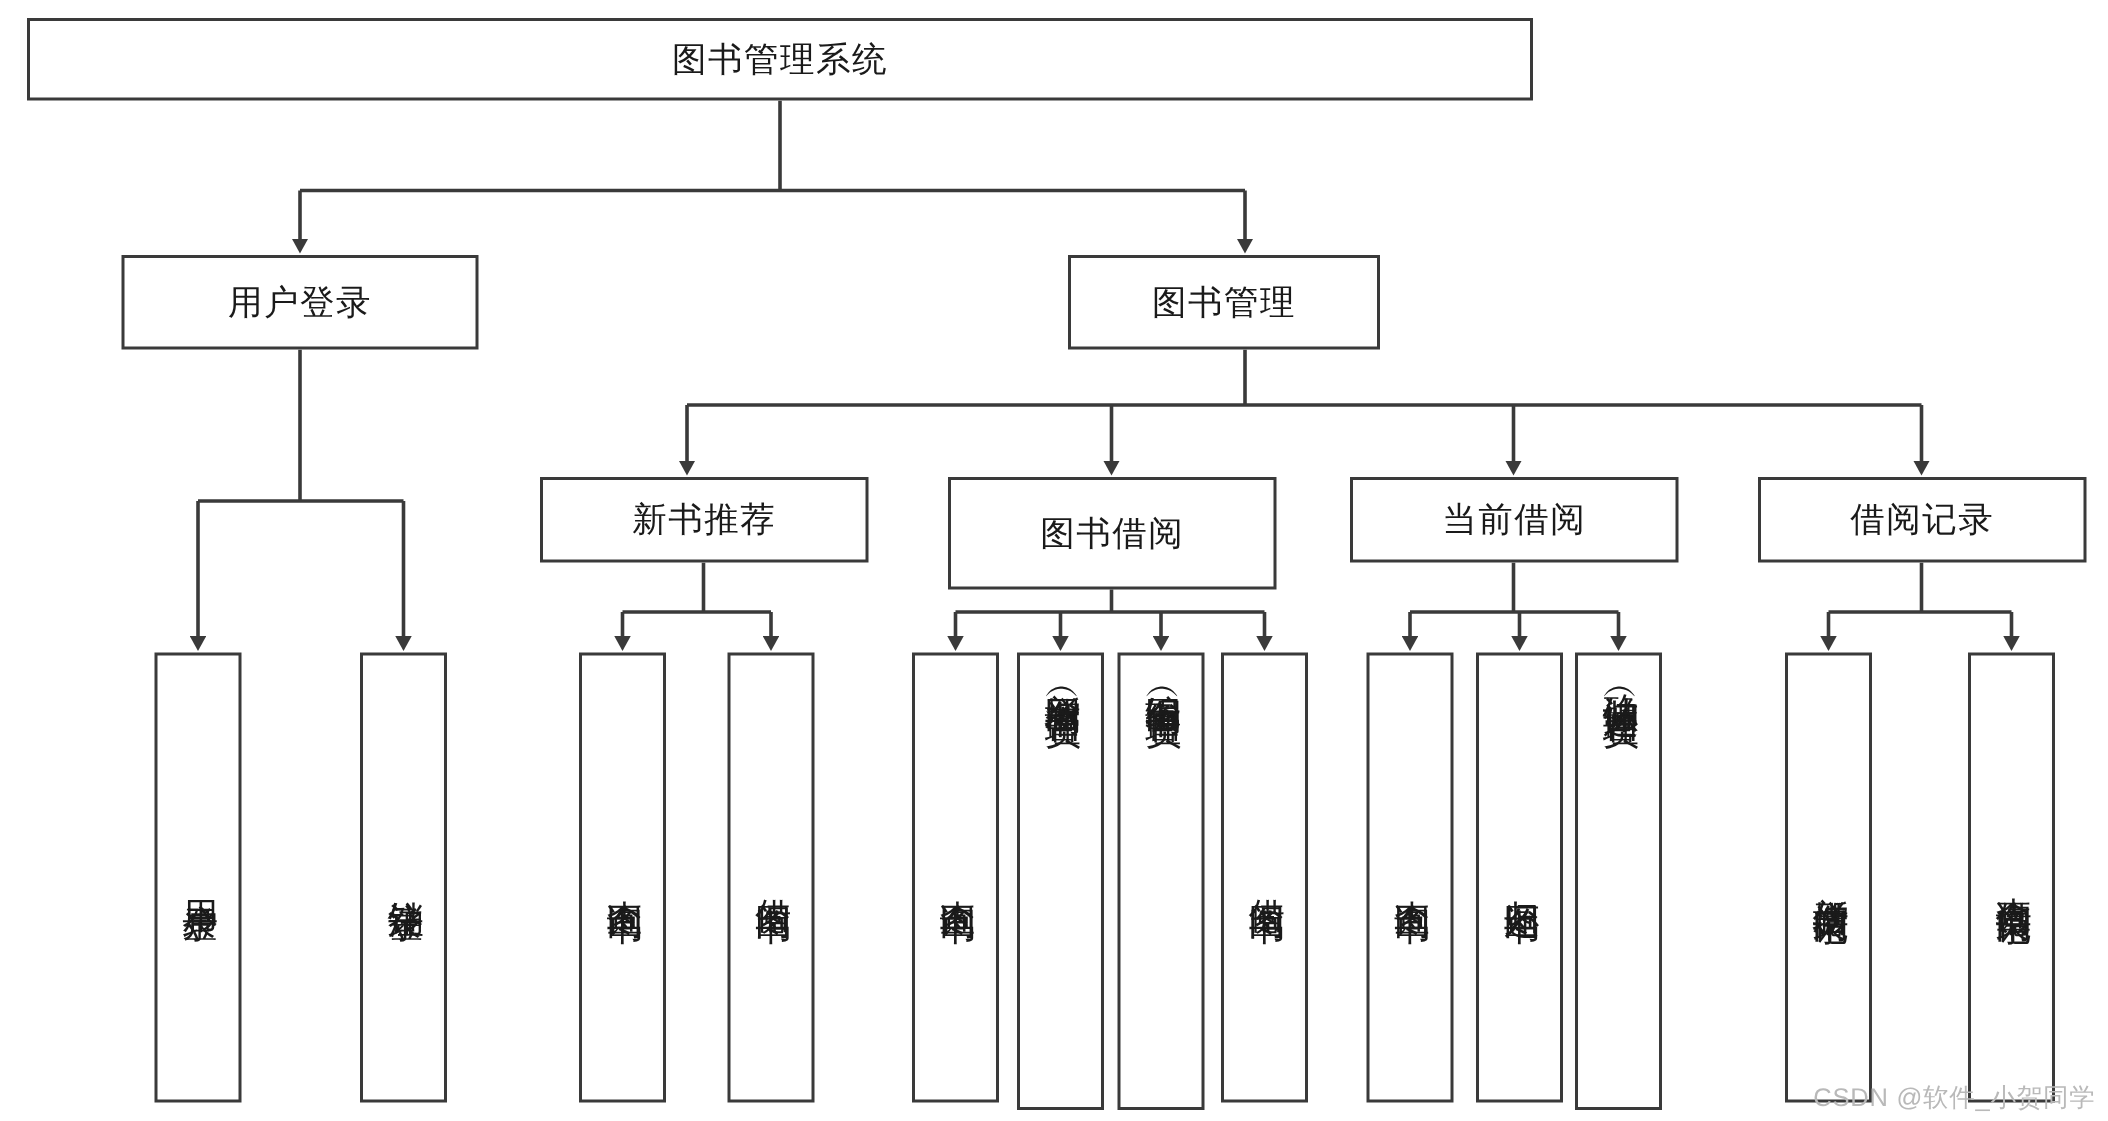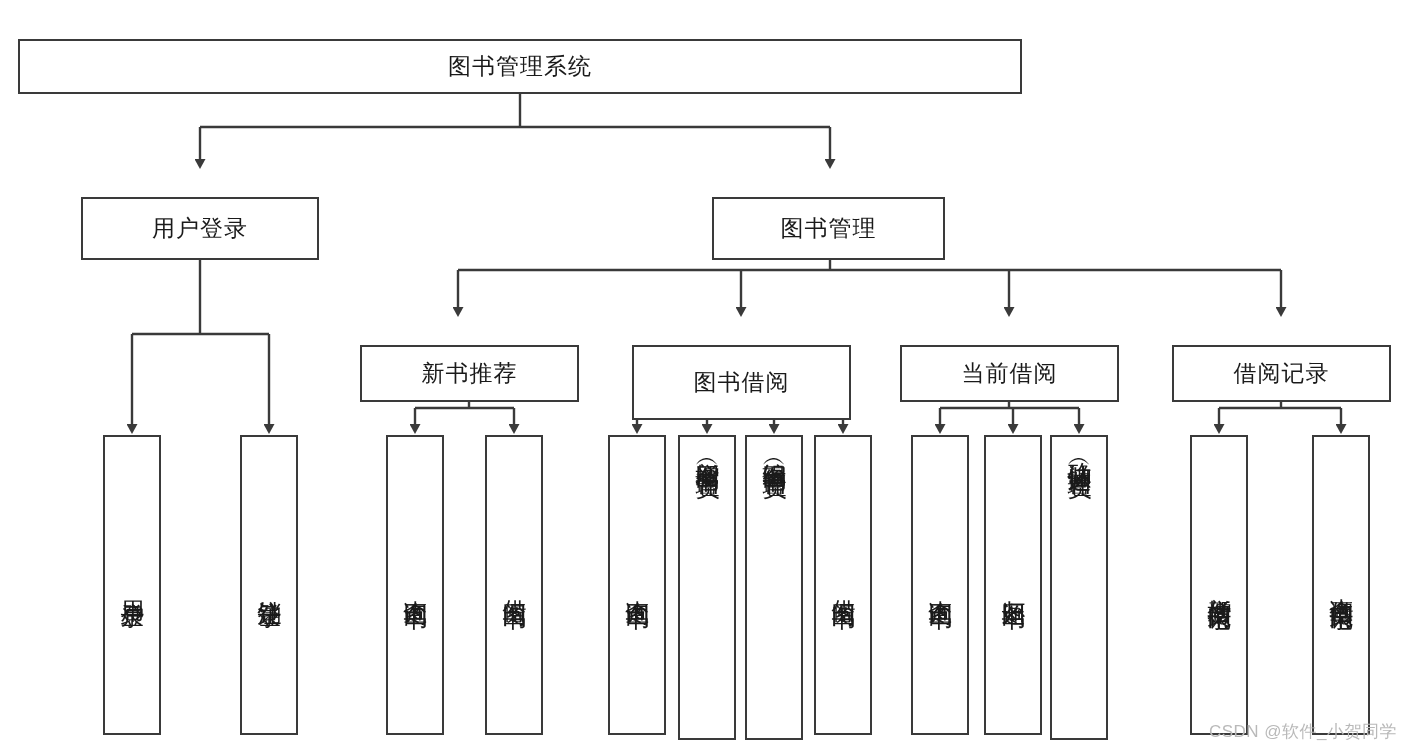--- a/index.html
+++ b/index.html
@@ -31,21 +31,20 @@
     border: 2px solid #3a3a3a;
     background: #ffffff;
     display: flex;
     align-items: center;
     justify-content: center;
     color: #1a1a1a;
   }
   .node.horiz {
     font-size: 23px;
     letter-spacing: 1px;
-    margin-top: 27px;
   }
   .node.vert {
     align-items: flex-start;
     justify-content: center;
     padding-top: 6px;
   }
   .node.vert .vtext {
     writing-mode: vertical-rl;
     text-orientation: upright;
     font-size: 24px;
@@ -125,21 +124,21 @@
     </g>
   </svg>
 
   <div class="node horiz" style="left: 18px; top: 12px; width: 1004px; height: 55px;">
     <span>图书管理系统</span>
   </div>
 
   <div class="node horiz" style="left: 81px; top: 170px; width: 238px; height: 63px;">
     <span>用户登录</span>
   </div>
-  <div class="node horiz" style="left: 712px; top: 170px; width: 233px; height: 63px;">
+  <div class="node horiz" style="left: 712px; top: 170px; width: 208px; height: 63px;">
     <span>图书管理</span>
   </div>
 
   <div class="node horiz" style="left: 360px; top: 318px; width: 219px; height: 57px; font-family: Liberation Mono, monospace;">
     <span>新书推荐</span>
   </div>
   <div class="node horiz" style="left: 632px; top: 318px; width: 219px; height: 75px;">
     <span>图书借阅</span>
   </div>
   <div class="node horiz" style="left: 900px; top: 318px; width: 219px; height: 57px;">

